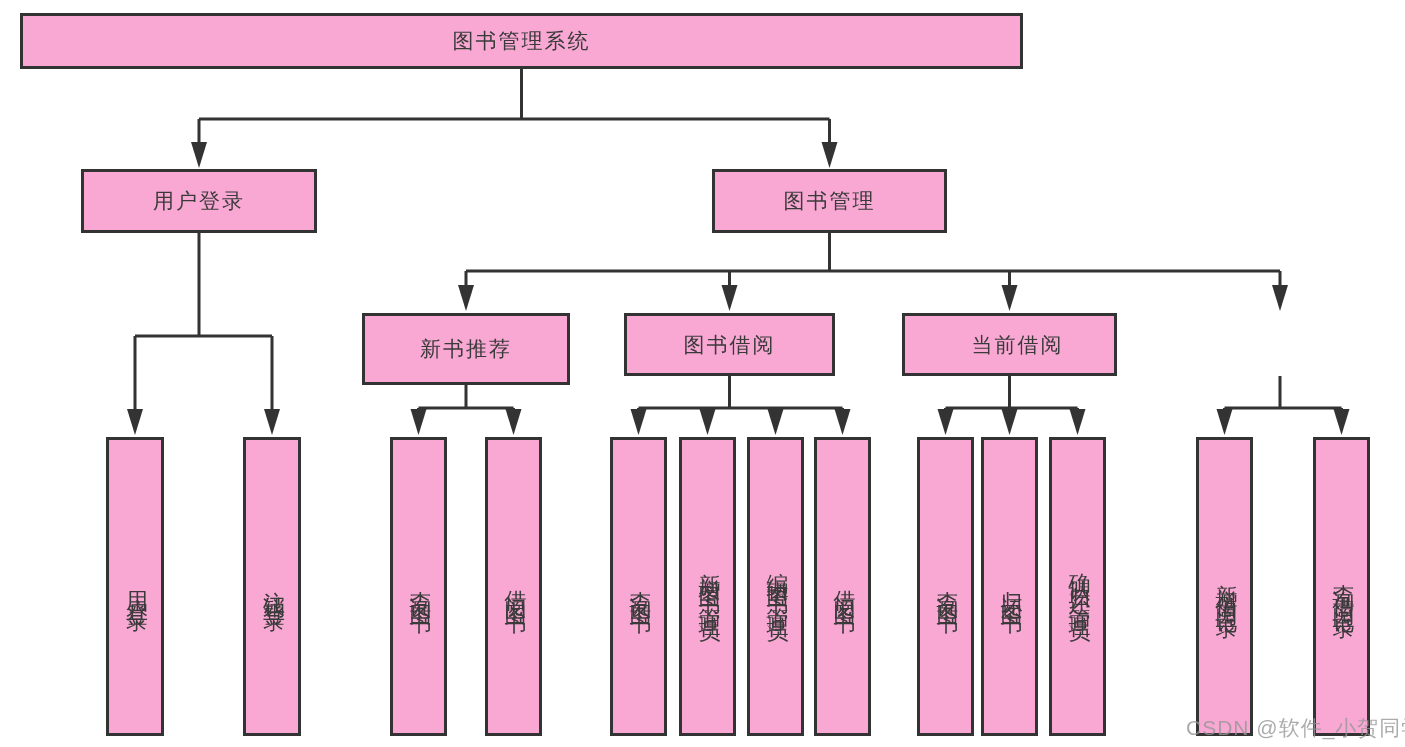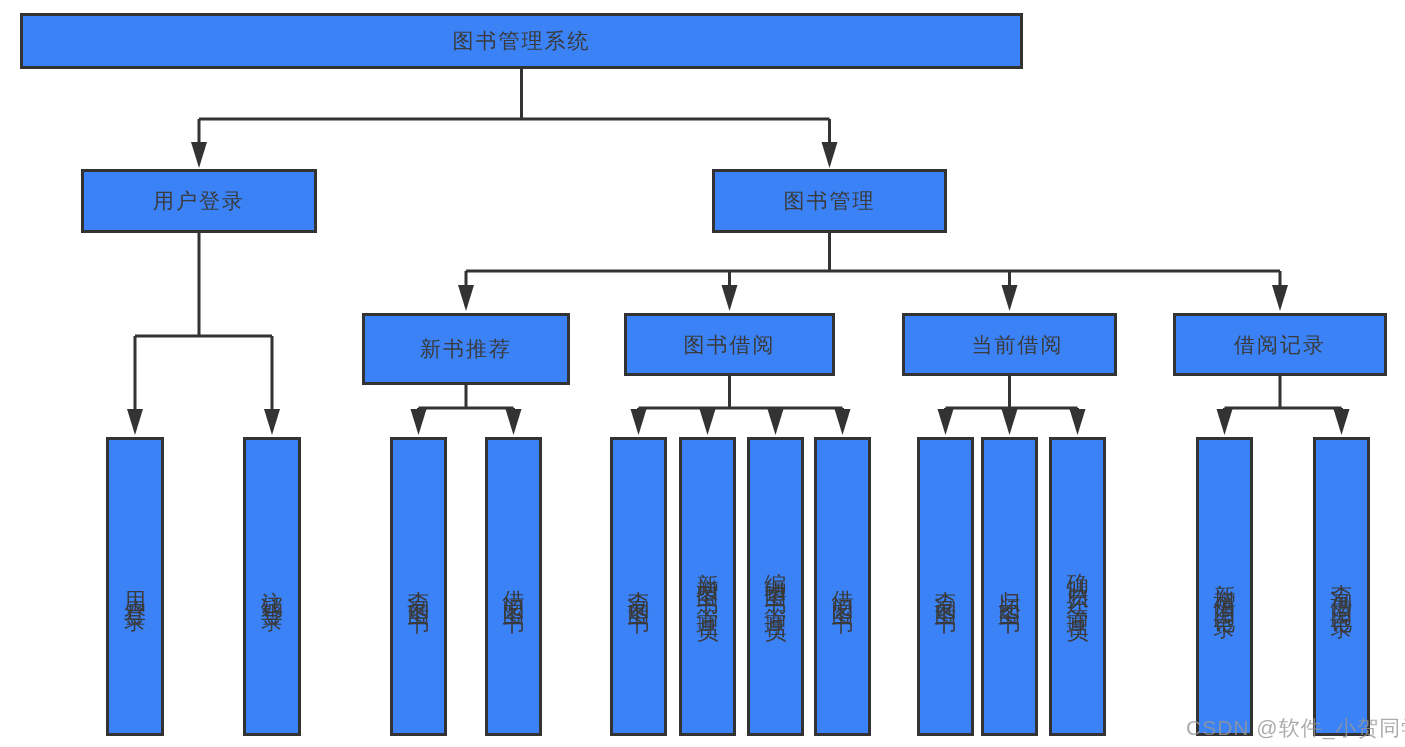--- a/index.html
+++ b/index.html
@@ -13,25 +13,26 @@
   }
   svg.connectors {
     position: absolute;
     left: 0; top: 0;
     width: 1405px; height: 747px;
   }
   .node {
     position: absolute;
     box-sizing: border-box;
     border: 3px solid #333333;
-    background: #3b82f6;
+    background: #f9a8d4;
     display: flex;
     align-items: center;
     justify-content: center;
     color: #3a3a3a;
+    font-family: Liberation Mono, monospace;
   }
   .h-node {
     font-size: 21px;
     letter-spacing: 2px;
     white-space: nowrap;
   }
   .v-node {
     writing-mode: vertical-rl;
     text-orientation: upright;
     font-size: 22px;
@@ -88,21 +89,20 @@
   </svg>
 
   <div class="node h-node" style="left:20px; top:13px; width:1003px; height:56px;">图书管理系统</div>
 
   <div class="node h-node" style="left:81px; top:169px; width:236px; height:64px;">用户登录</div>
   <div class="node h-node" style="left:712px; top:169px; width:235px; height:64px;">图书管理</div>
 
   <div class="node h-node" style="left:362px; top:313px; width:208px; height:72px;">新书推荐</div>
   <div class="node h-node" style="left:624px; top:313px; width:211px; height:63px;">图书借阅</div>
   <div class="node h-node" style="left:902px; top:313px; width:215px; height:63px;padding-left:16px;">当前借阅</div>
-  <div class="node h-node" style="left:1173px; top:313px; width:214px; height:63px;">借阅记录</div>
 
   <div class="node v-node" style="left:106px; top:437px; width:58px; height:299px;">用户登录</div>
   <div class="node v-node" style="left:243px; top:437px; width:58px; height:299px;">注销登录</div>
 
   <div class="node v-node" style="left:390px; top:437px; width:57px; height:299px;">查询图书</div>
   <div class="node v-node" style="left:485px; top:437px; width:57px; height:299px;">借阅图书</div>
 
   <div class="node v-node" style="left:610px; top:437px; width:57px; height:299px;">查询图书</div>
   <div class="node v-node" style="left:679px; top:437px; width:57px; height:299px;">新增图书（管理员）</div>
   <div class="node v-node" style="left:747px; top:437px; width:57px; height:299px;">编辑图书（管理员）</div>

